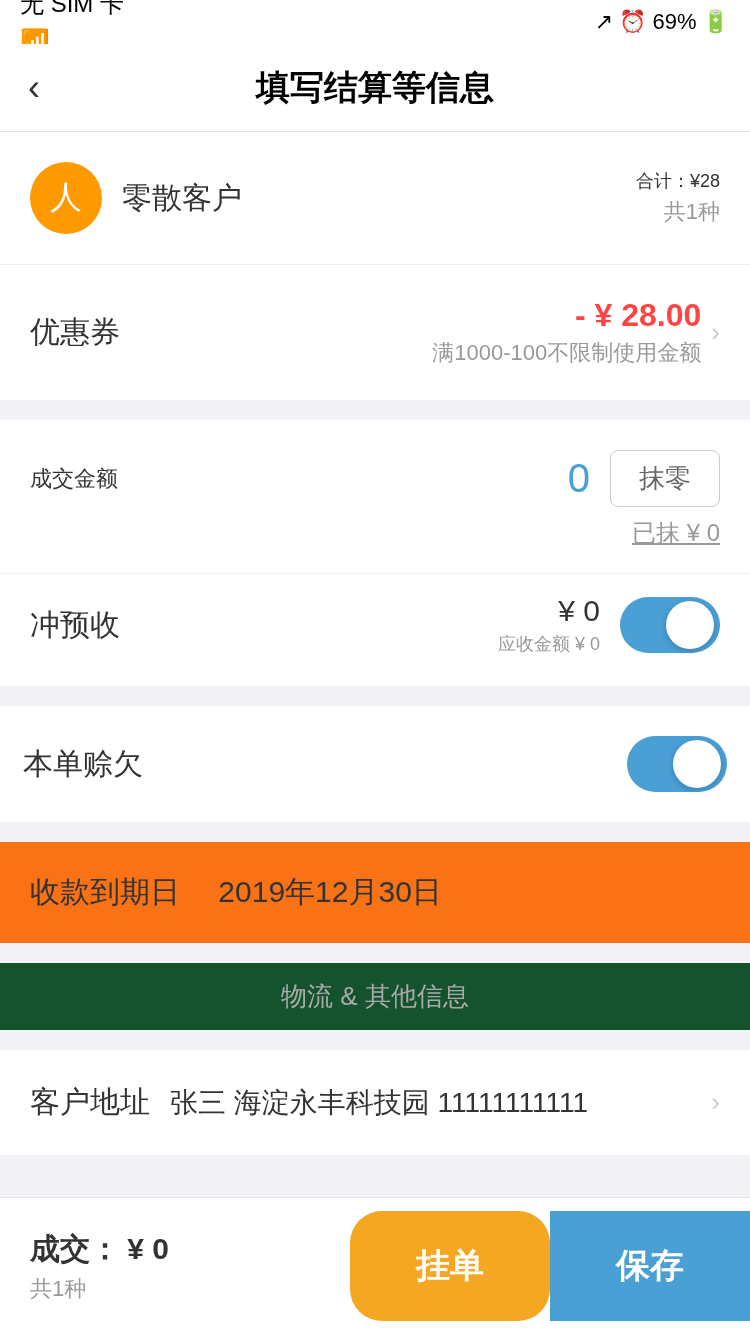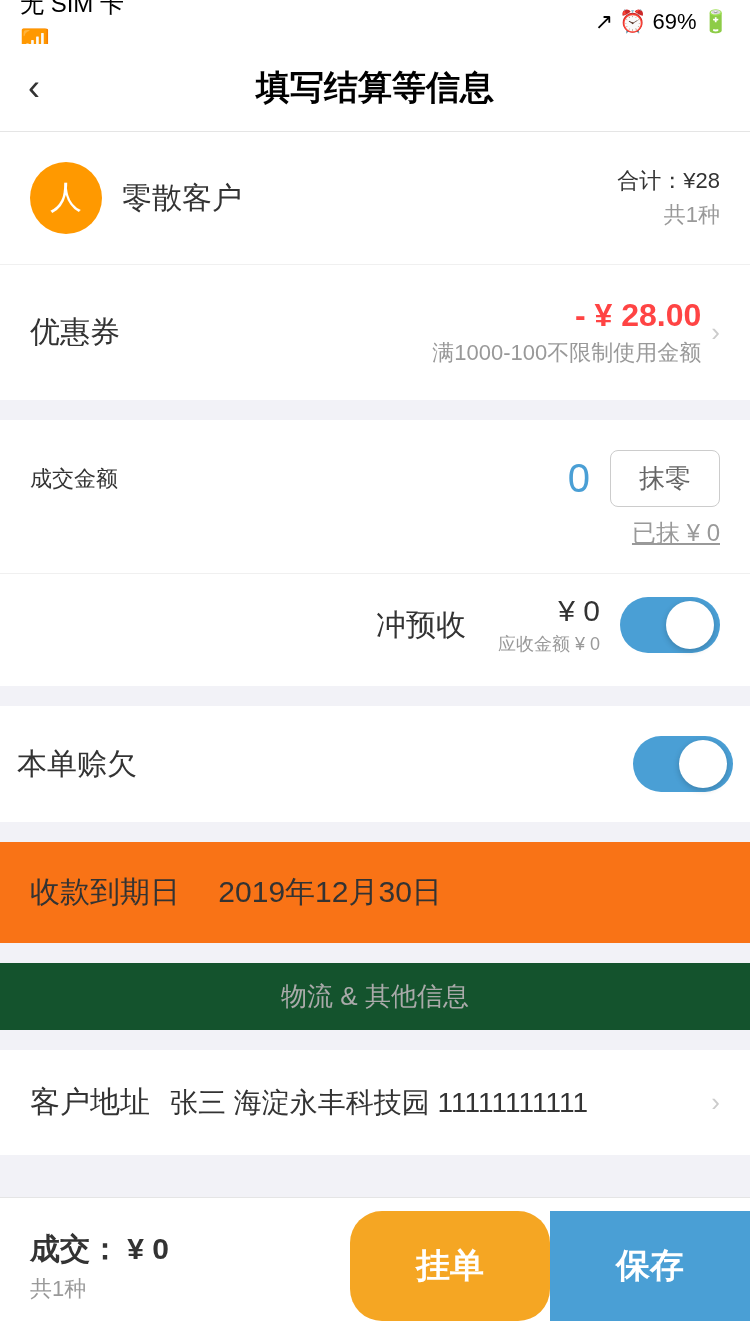--- a/index.html
+++ b/index.html
@@ -70,21 +70,21 @@
     .customer-left { display: flex; align-items: center; gap: 20px; }
     .customer-avatar {
       width: 72px; height: 72px;
       border-radius: 50%;
       background: #f90;
       display: flex; align-items: center; justify-content: center;
       font-size: 32px; color: #fff;
     }
     .customer-name { font-size: 30px; color: #333; font-weight: 500; }
     .customer-right { text-align: right; }
-    .total-label { font-size: 22px; color: #333; }
+    .total-label { font-size: 18px; color: #333; }
     .total-sub { font-size: 22px; color: #999; margin-top: 4px; }
 
     
     .coupon-row {
       display: flex;
       align-items: center;
       justify-content: space-between;
       padding: 32px 30px;
       border-top: 1px solid #f0f0f0;
     }
@@ -121,21 +121,21 @@
       padding: 0 30px 24px 30px;
       font-size: 24px;
       color: #999;
       text-decoration: underline;
     }
 
     
     .advance-row {
       display: flex;
       align-items: center;
-      justify-content: flex-end;
+      justify-content: space-between;
       padding: 20px 30px 30px 30px;
       border-top: 1px solid #f0f0f0;
       gap: 32px;
     }
     .advance-label { font-size: 30px; color: #333; }
     .advance-right { display: flex; align-items: center; gap: 20px; text-align: right; }
     .advance-value { font-size: 30px; color: #333; }
     .advance-sub { font-size: 18px; color: #999; margin-top: 4px; }
 
     
@@ -154,21 +154,21 @@
       position: absolute;
       top: 4px;
       right: 6px;
       box-shadow: 0 2px 6px rgba(0,0,0,0.2);
     }
 
     
     .debt-section {
       background: #fff;
       margin-bottom: 20px;
-      padding: 30px 17px;
+      padding: 30px 23px;
       display: flex;
       align-items: center;
       justify-content: space-between;
     }
     .debt-label { font-size: 30px; color: #333; }
 
     
     .due-row {
       background: #f97316;
       padding: 30px 30px;

